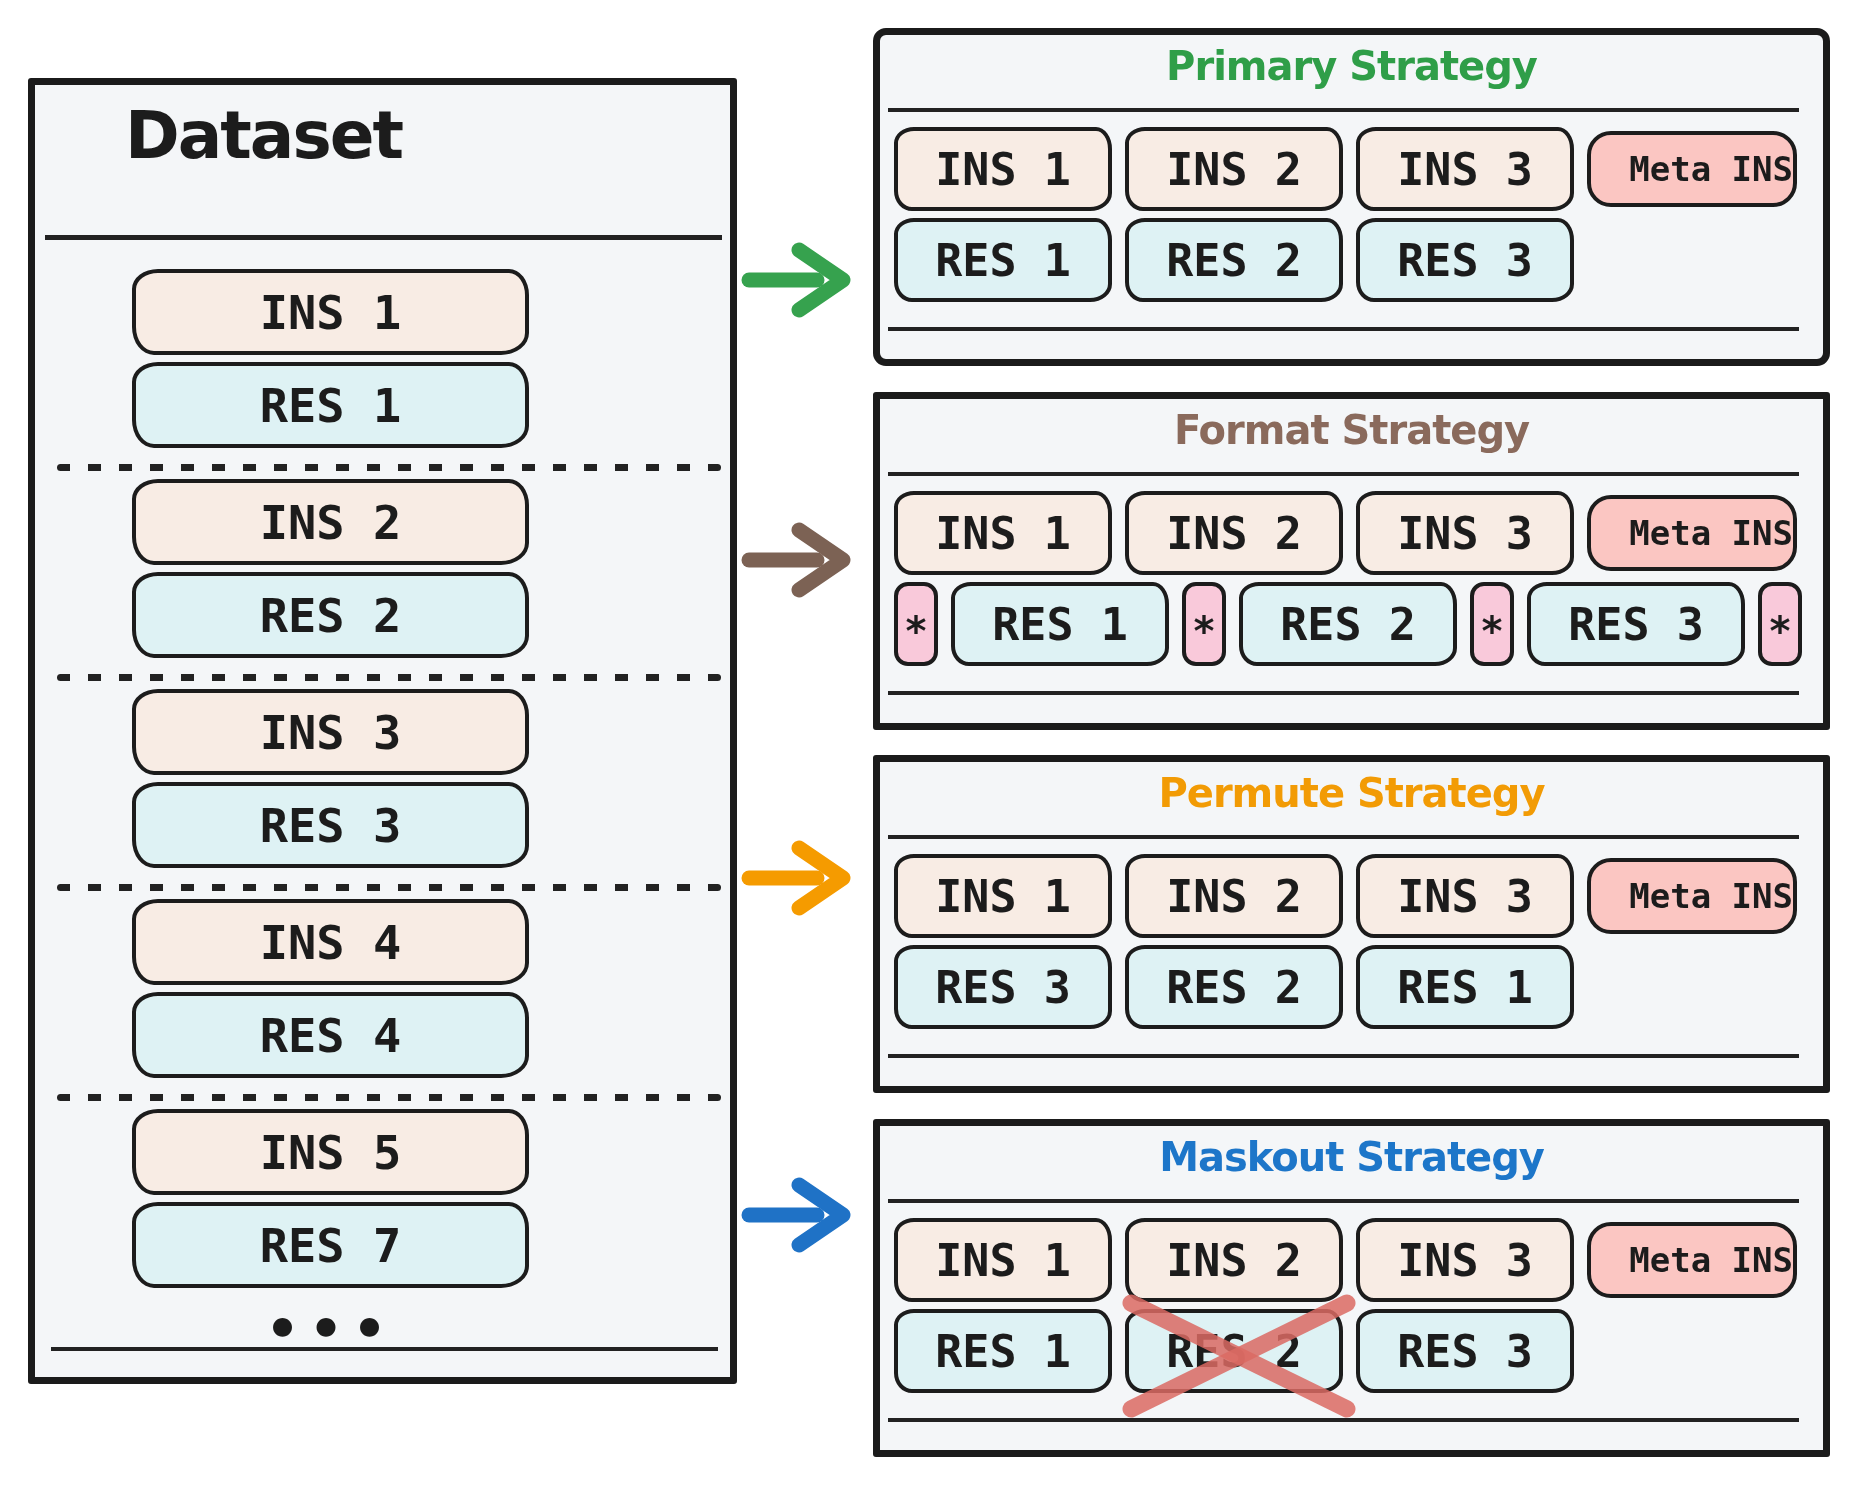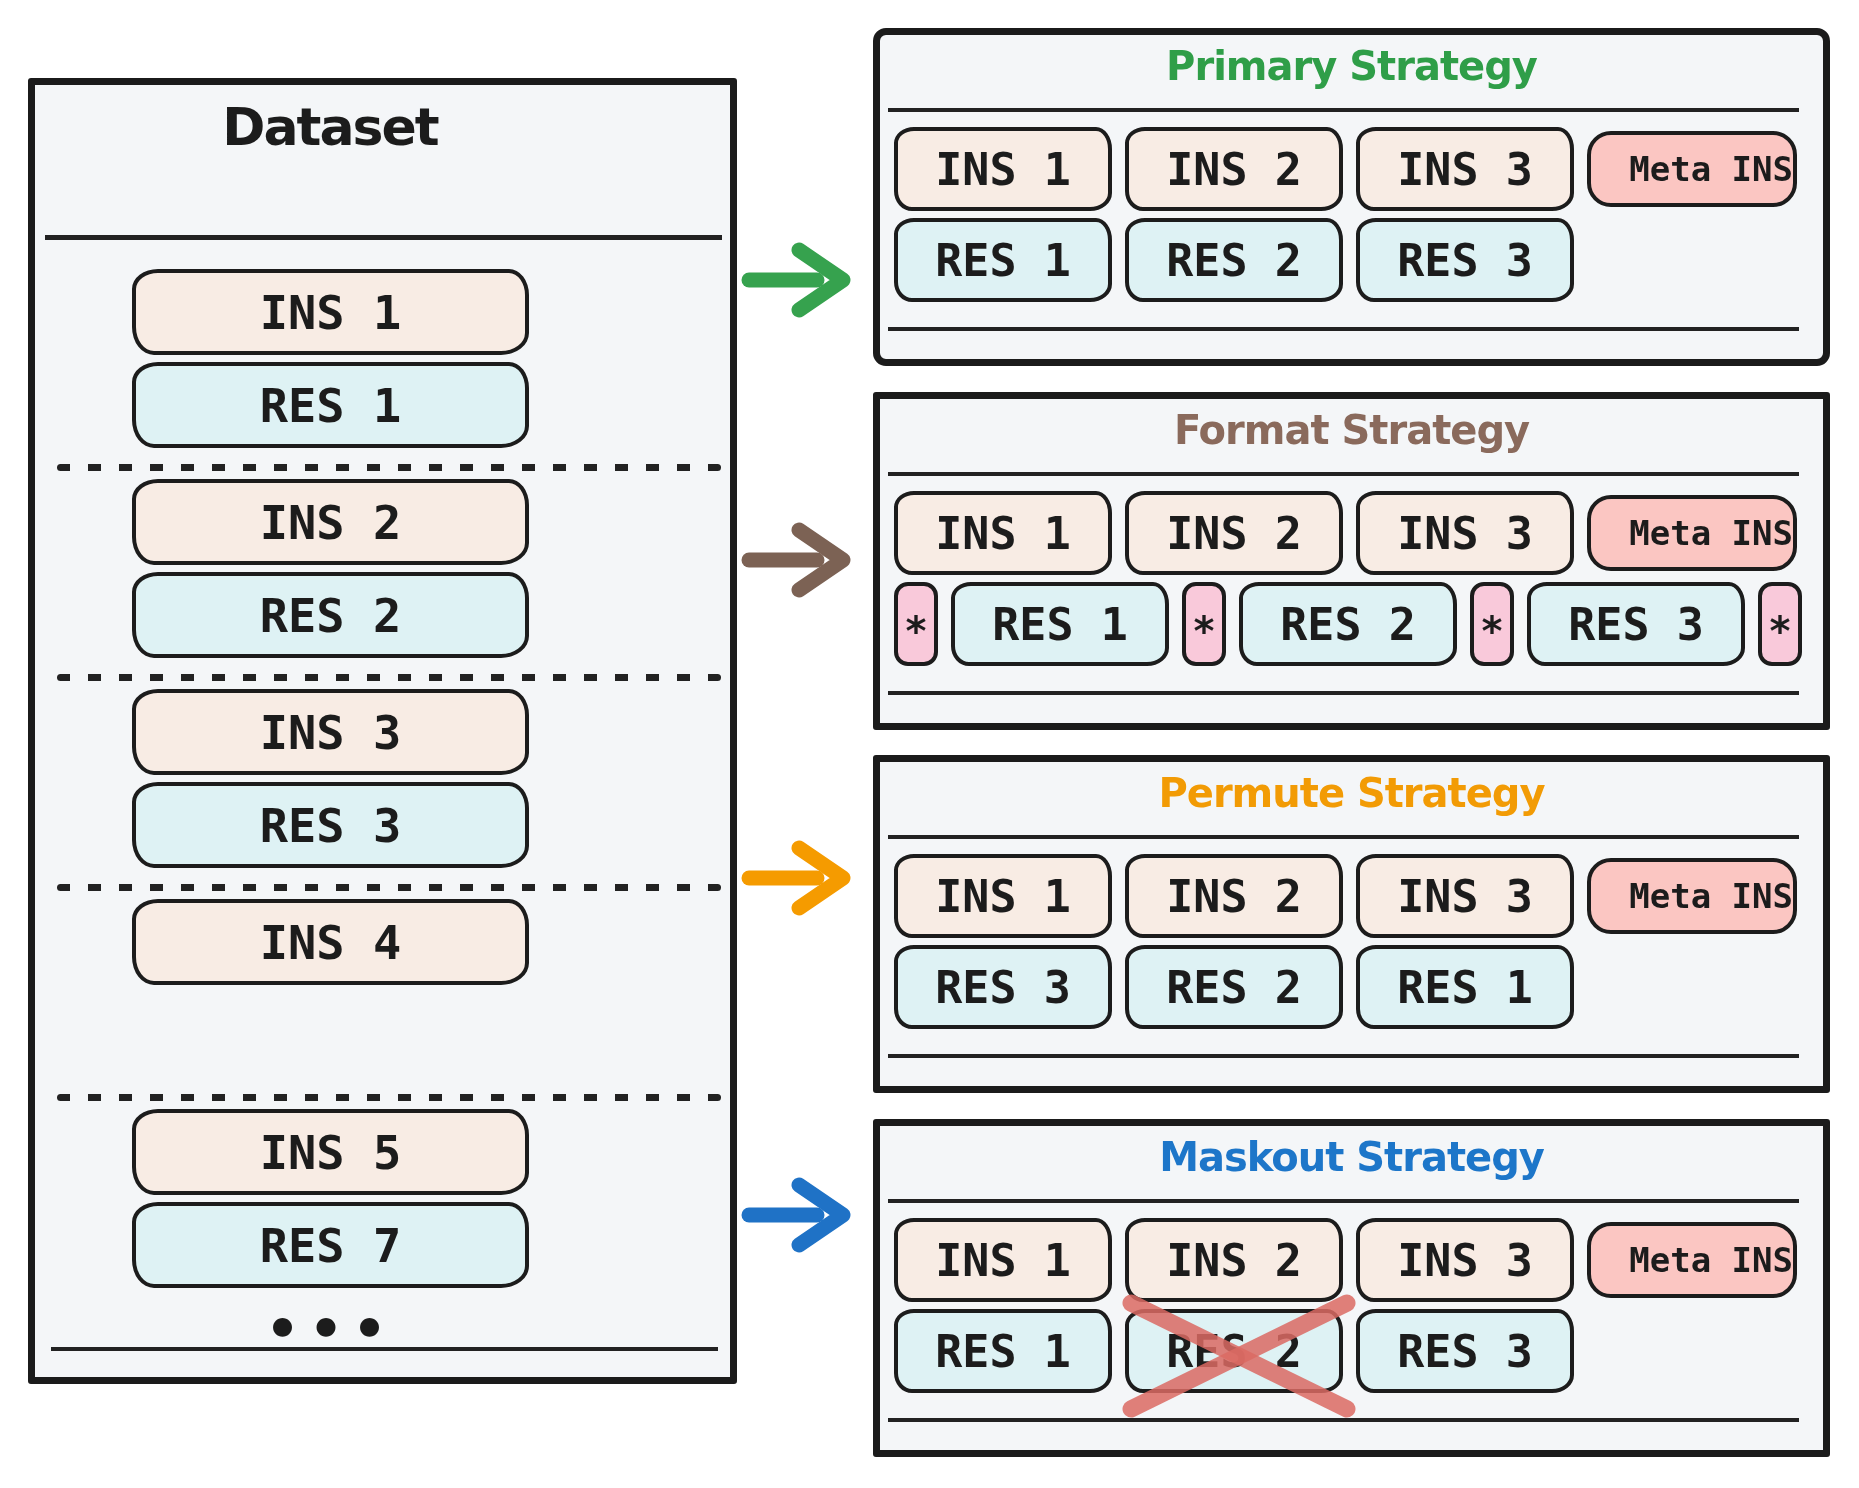--- a/index.html
+++ b/index.html
@@ -16,21 +16,21 @@
     position:relative;width:1859px;height:1488px;background:#ffffff;overflow:hidden;
     font-family:"DejaVu Sans","Liberation Sans",sans-serif;color:#1c1c1c;
   }
   
   .dataset-panel{
     position:absolute;left:28px;top:78px;width:709px;height:1306px;
     background:var(--panel-fill);border:7px solid #1b1b1b;border-radius:3px;box-sizing:border-box;
   }
   .dataset-title{
     position:absolute;top:12px;left:90px;width:410px;margin:0;
-    text-align:center;font-size:52px;font-weight:800;letter-spacing:-2px;color:#1c1c1c;
+    text-align:left;font-size:66px;font-weight:800;letter-spacing:-2px;color:#1c1c1c;
   }
   .rule{position:absolute;border-top:5px solid #222;height:0;}
   .dataset-title-rule{top:150px;left:10px;right:8px;border-top-width:5px;}
   .dataset-bottom-rule{top:1262px;left:16px;right:12px;border-top-width:4px;}
   .dbox{
     position:absolute;left:97px;width:397px;height:86px;box-sizing:border-box;
     border:4px solid var(--border);
     border-radius:26px 20px 28px 22px / 20px 26px 22px 28px;
     display:flex;align-items:center;justify-content:center;
     font-family:"DejaVu Sans Mono","Liberation Mono",monospace;font-weight:bold;font-size:47px;
@@ -86,20 +86,21 @@
         <div class="dbox ins" style="top: 184px;">INS 1</div>
         <div class="dbox res" style="top: 277px;">RES 1</div>
         <div class="dotted-sep" style="top: 379px;"></div>
         <div class="dbox ins" style="top: 394px;">INS 2</div>
         <div class="dbox res" style="top: 487px;">RES 2</div>
         <div class="dotted-sep" style="top: 589px;"></div>
         <div class="dbox ins" style="top: 604px;">INS 3</div>
         <div class="dbox res" style="top: 697px;">RES 3</div>
         <div class="dotted-sep" style="top: 799px;"></div>
         <div class="dbox ins" style="top: 814px;">INS 4</div>
+        <div class="dbox res" style="top: 907px;">RES 4</div>
         <div class="dotted-sep" style="top: 1009px;"></div>
         <div class="dbox ins" style="top: 1024px;">INS 5</div>
         <div class="dbox res" style="top: 1117px;">RES 7</div>
       </div>
     <div class="dataset-ellipsis">•••</div>
     <div class="rule dataset-bottom-rule"></div>
   </section>
 
   <div id="strategies">
       <section class="spanel" style="top: 28px; border-radius: 13px;">

